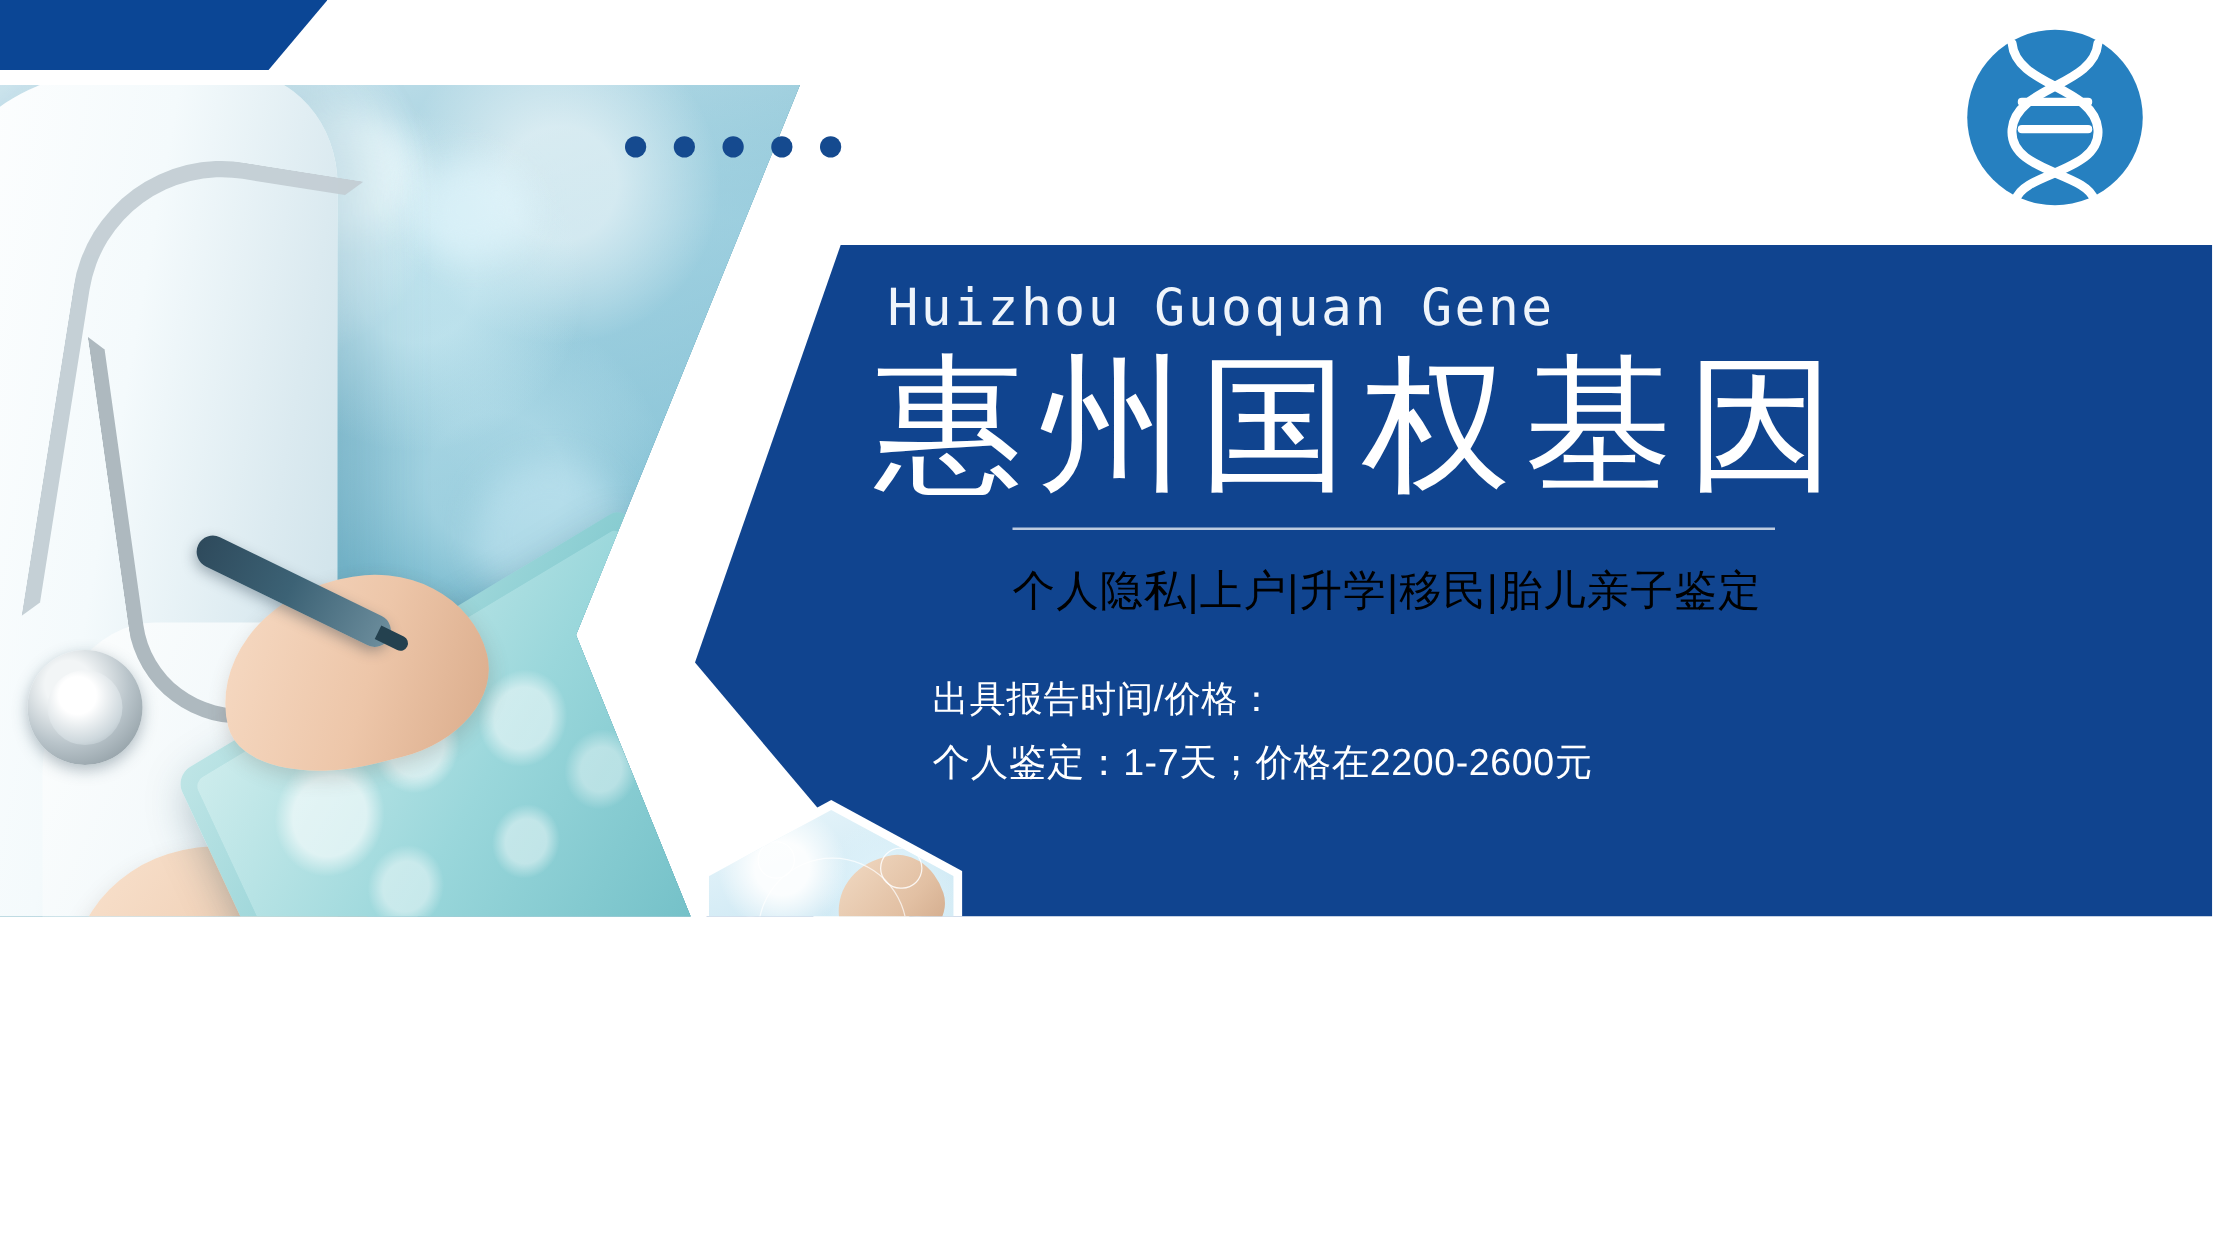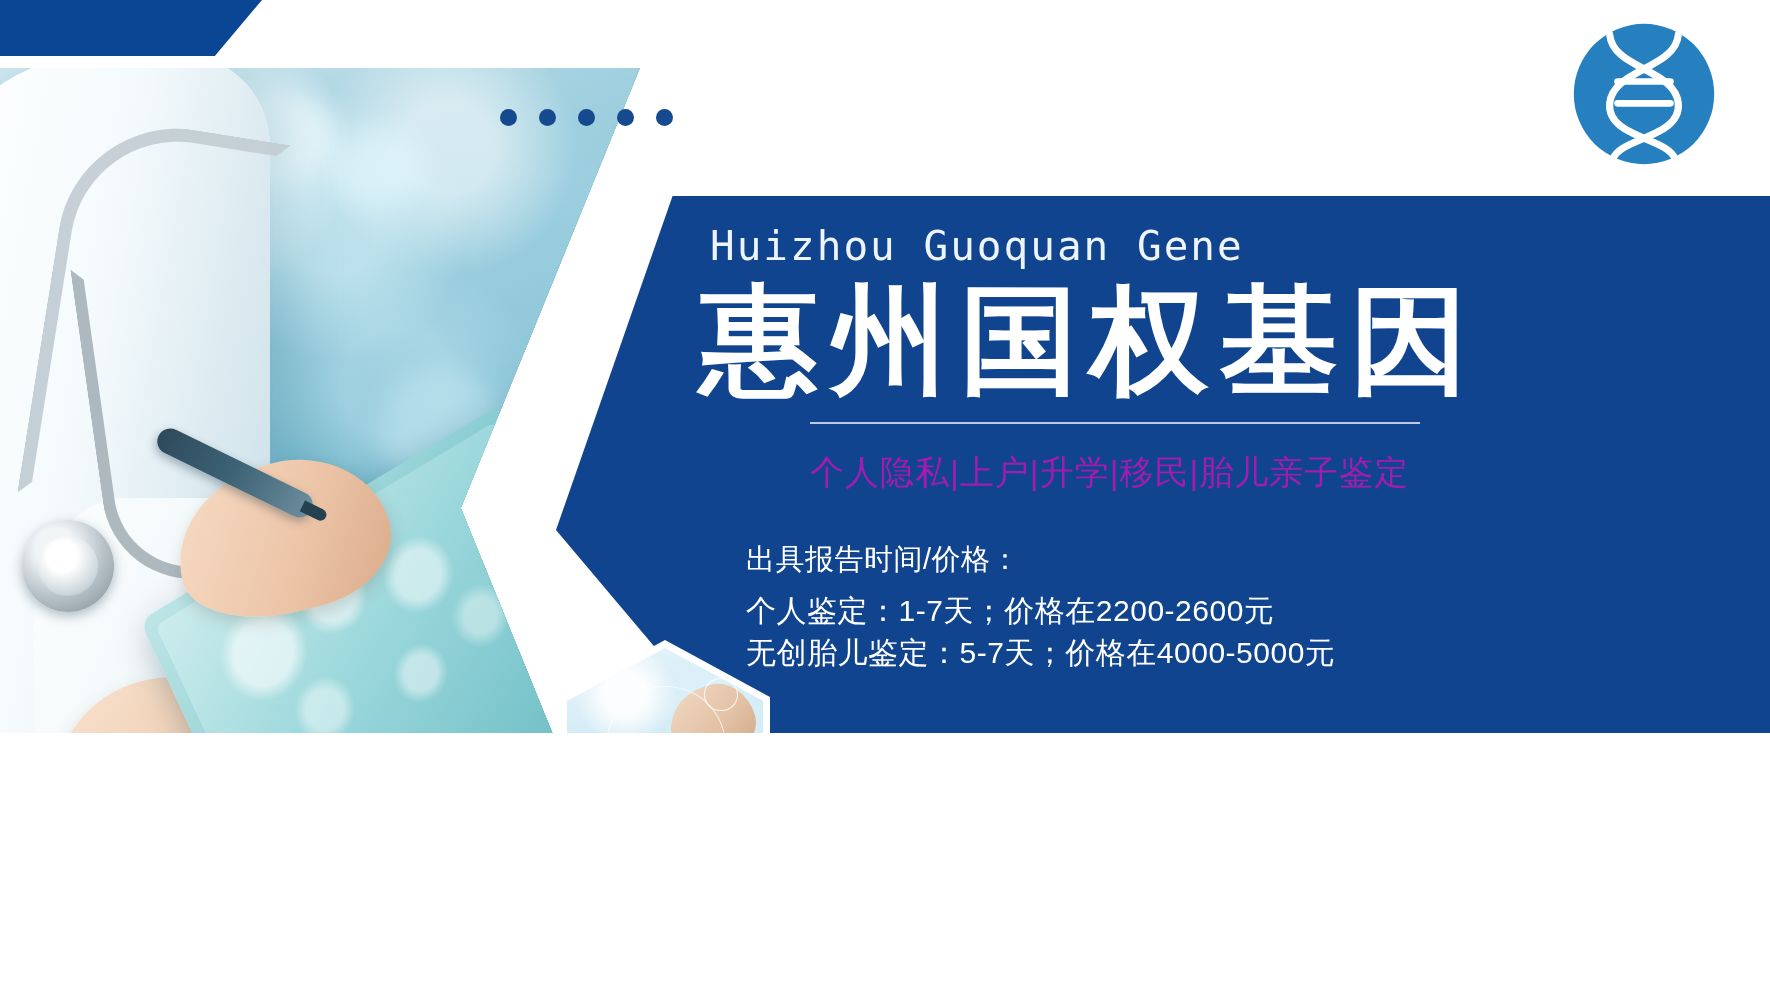--- a/index.html
+++ b/index.html
@@ -261,37 +261,37 @@
     font-size:41px;
     letter-spacing:2px;
     font-weight:400;
     margin:0 0 4px 10px;
     color:#eef4fb;
     font-family:"DejaVu Sans Mono","Liberation Sans",sans-serif;
     font-stretch:condensed;
   }
   .cn-title{
     font-size:118px;
-    font-weight:700;
+    font-weight:400;
     letter-spacing:12px;
     line-height:1.12;
     margin:0;
     color:#ffffff;
     white-space:nowrap;
   }
   .divider{
     margin:16px 0 0 110px;
     width:610px;height:2px;
     background:rgba(255,255,255,.72);
   }
   .services{
     margin:26px 0 0 110px;
     font-size:34px;
     letter-spacing:1px;
-    color:#a21caf;
+    color:#000000;
     white-space:nowrap;
   }
   .price-block{
     margin:44px 0 0 46px;
     color:#ffffff;
   }
   .price-head{
     font-size:29px;
     margin-bottom:10px;
     letter-spacing:.5px;
@@ -386,17 +386,16 @@
 
   <div class="content">
     <div class="eng-title">Huizhou Guoquan Gene</div>
     <h1 class="cn-title">惠州国权基因</h1>
     <div class="divider"></div>
     <div class="services">个人隐私|上户|升学|移民|胎儿亲子鉴定</div>
 
     <div class="price-block">
       <div class="price-head">出具报告时间/价格：</div>
       <div class="price-line">个人鉴定：1-7天；价格在2200-2600元</div>
-      <div class="price-line">无创胎儿鉴定：5-7天；价格在4000-5000元</div>
     </div>
   </div>
 
 </div>
 
 </body></html>

